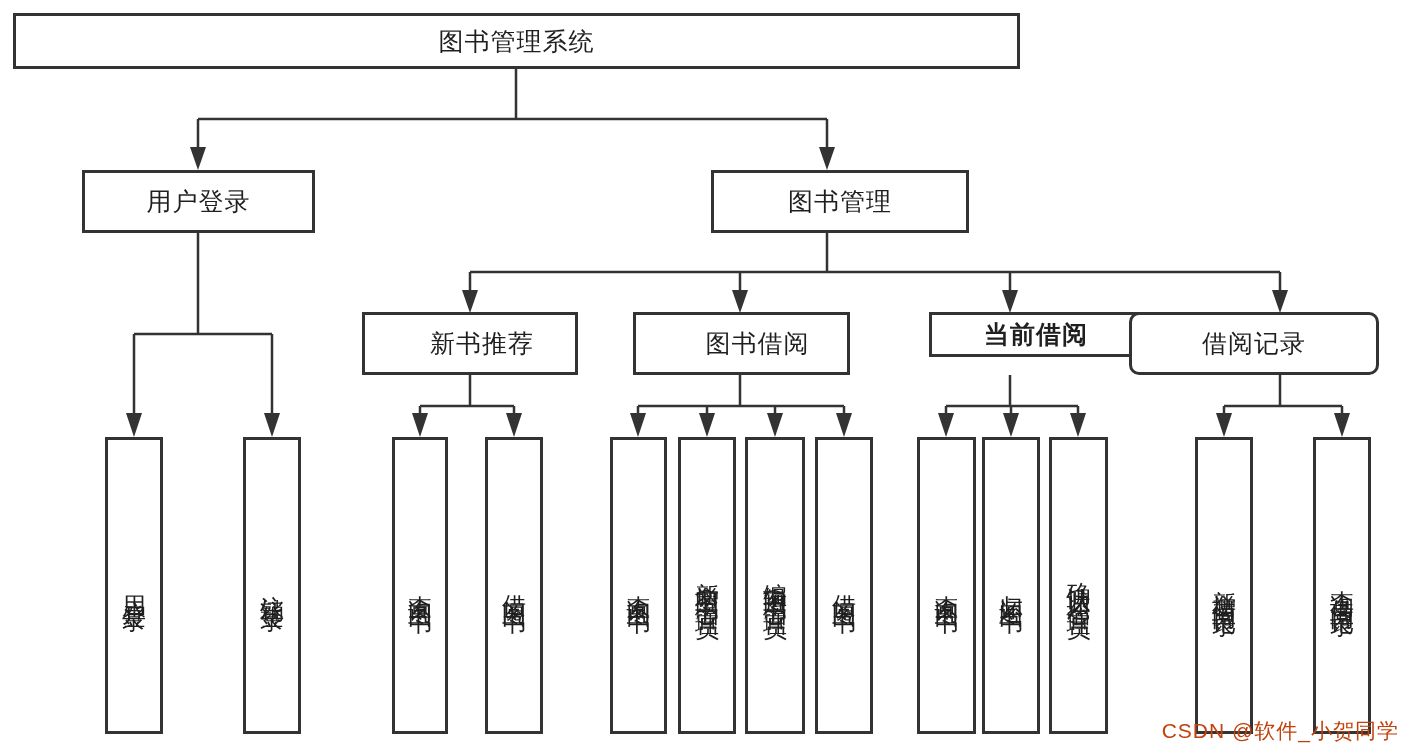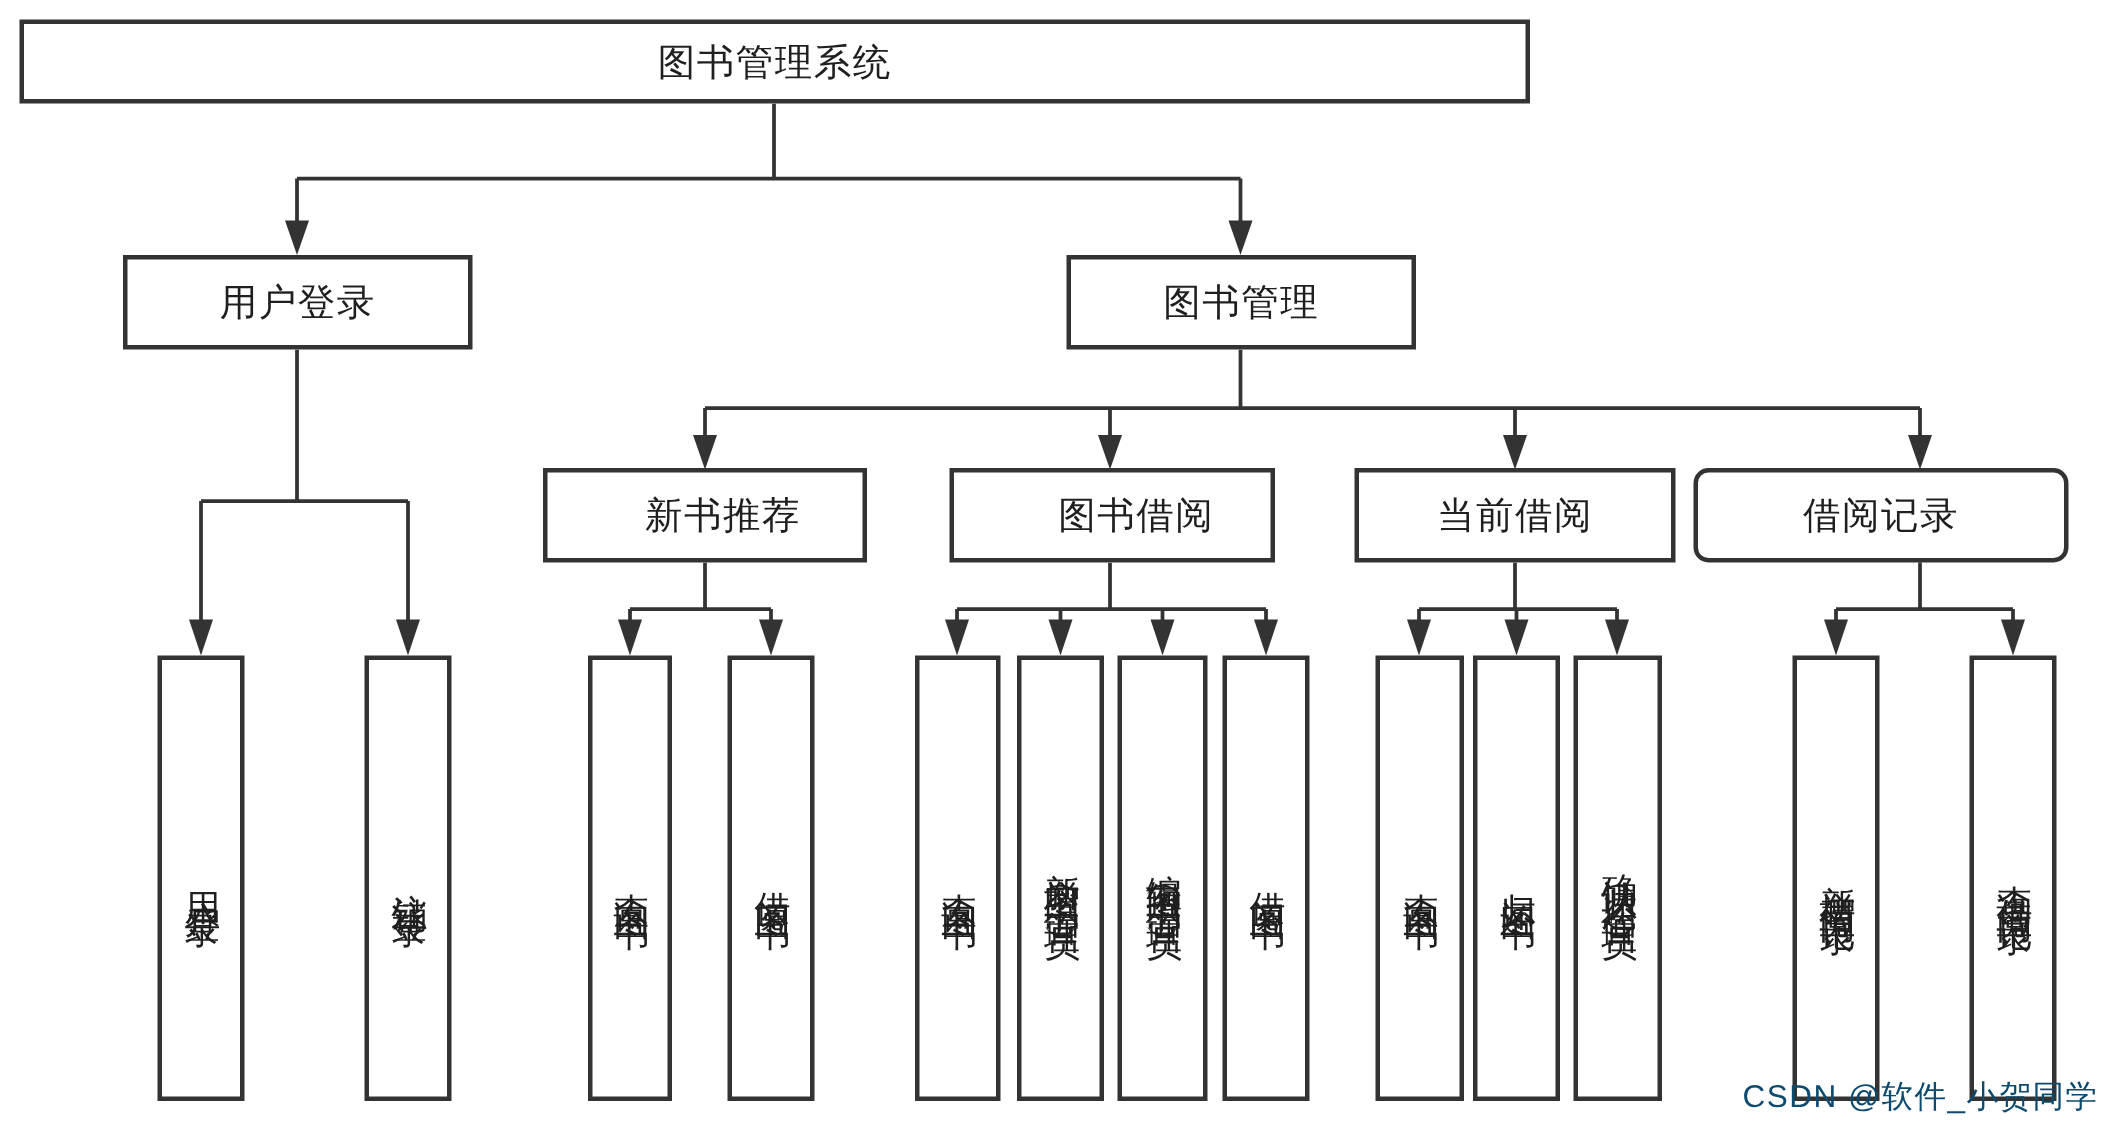--- a/index.html
+++ b/index.html
@@ -38,21 +38,21 @@
     font-size: 24px;
     letter-spacing: 5px;
     line-height: 1;
   }
   .watermark {
     position: absolute;
     right: 6px;
     bottom: 2px;
     font-size: 21px;
     letter-spacing: 1px;
-    color: #0c4a6e;
+    color: #c2410c;
     white-space: nowrap;
   }
 </style>
 </head>
 <body>
 
 <div class="stage">
 
   <svg class="wires" width="1405" height="747" viewBox="0 0 1405 747" xmlns="http://www.w3.org/2000/svg">
 
@@ -100,25 +100,25 @@
     <g stroke="#333333" stroke-width="2.5" fill="none">
       <path d="M1280 375 V406 M1224 406 H1342 M1224 406 V415 M1342 406 V415"></path>
     </g>
     <polygon fill="#333333" points="1216,413 1232,413 1224,437"></polygon>
     <polygon fill="#333333" points="1334,413 1350,413 1342,437"></polygon>
   </svg>
 
   <div class="box box-h" style="left:13px; top:13px; width:1007px; height:56px;">图书管理系统</div>
 
   <div class="box box-h" style="left:82px; top:170px; width:233px; height:63px;">用户登录</div>
-  <div class="box box-h" style="left:711px; top:170px; width:233px; height:63px;">图书管理</div>
+  <div class="box box-h" style="left:711px; top:170px; width:258px; height:63px;">图书管理</div>
 
   <div class="box box-h" style="left:362px; top:312px; width:216px; height:63px;padding-left:24px;">新书推荐</div>
   <div class="box box-h" style="left:633px; top:312px; width:217px; height:63px;padding-left:32px;">图书借阅</div>
-  <div class="box box-h" style="left:903px; top:312px; width:214px; height:63px;">当前借阅</div>
+  <div class="box box-h" style="left:929px; top:312px; width:214px; height:45px;font-weight:bold;">当前借阅</div>
   <div class="box box-h" style="left:1129px; top:312px; width:250px; height:63px;border-radius:10px;">借阅记录</div>
 
   <div class="box box-v" style="left:105px; top:437px; width:58px; height:297px;">用户登录</div>
   <div class="box box-v" style="left:243px; top:437px; width:58px; height:297px;">注销登录</div>
 
   <div class="box box-v" style="left:392px; top:437px; width:56px; height:297px;">查询图书</div>
   <div class="box box-v" style="left:485px; top:437px; width:58px; height:297px;">借阅图书</div>
 
   <div class="box box-v" style="left:610px; top:437px; width:57px; height:297px;">查询图书</div>
   <div class="box box-v" style="left:678px; top:437px; width:58px; height:297px;">新增图书（管理员）</div>

